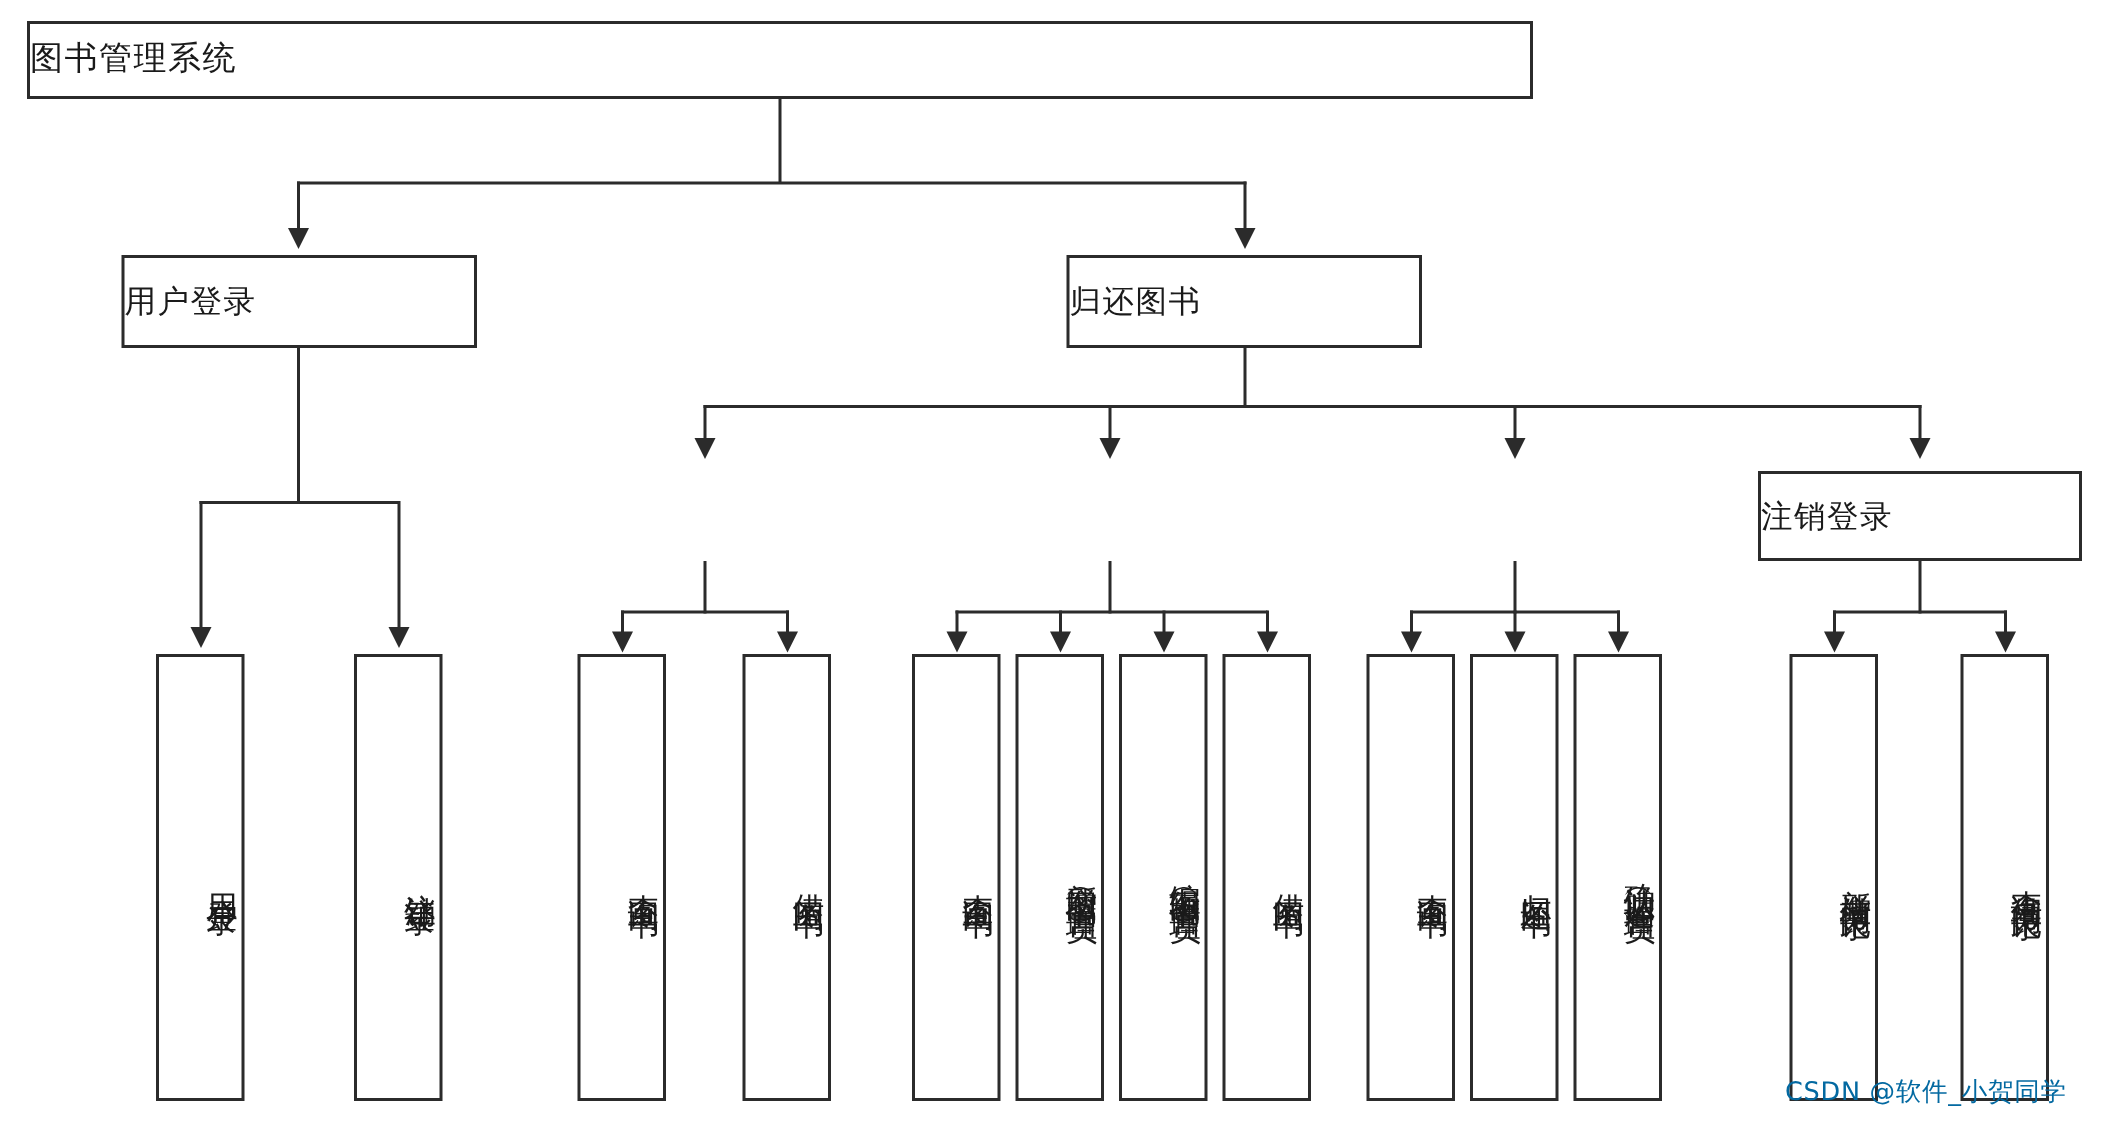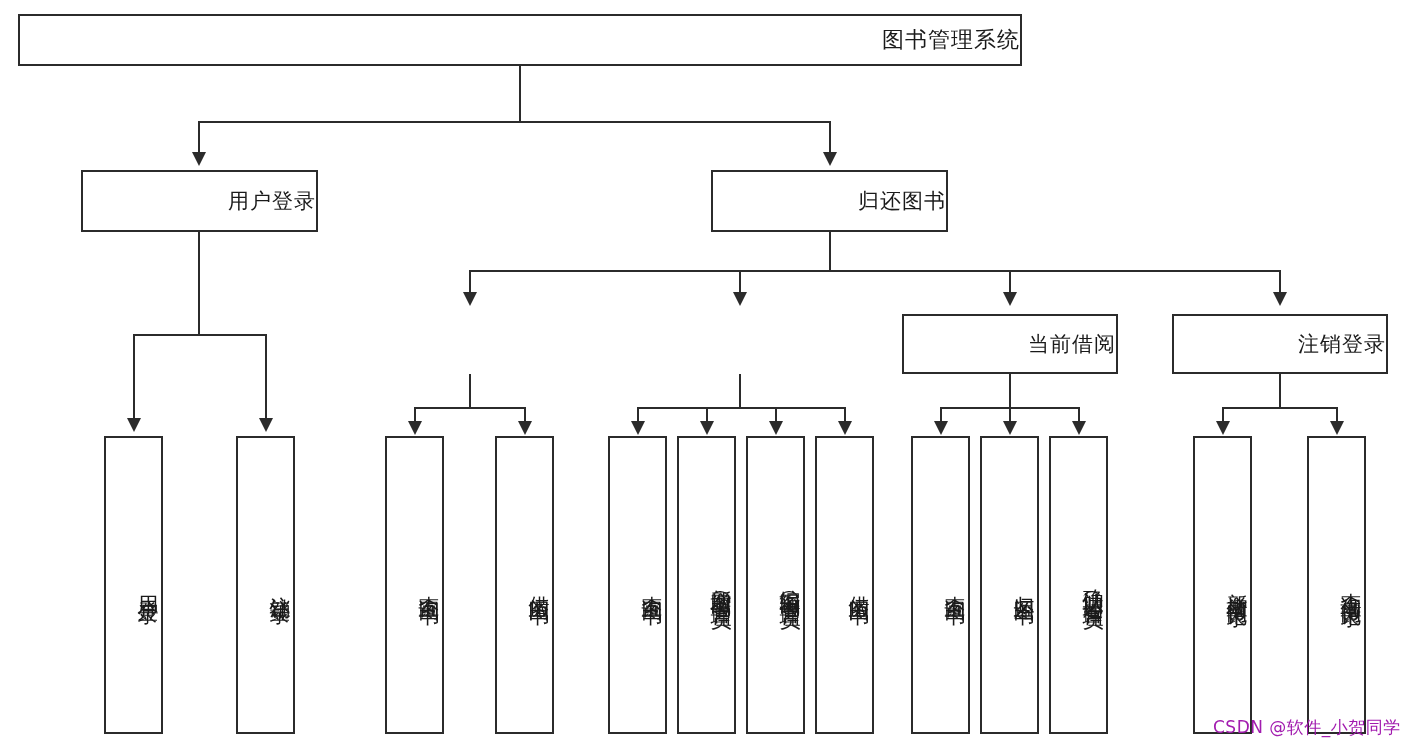--- a/index.html
+++ b/index.html
@@ -17,25 +17,24 @@
     background: #ffffff;
     overflow: hidden;
   }
   .node {
     position: absolute;
     box-sizing: border-box;
     border: 2px solid #2b2b2b;
     background: #ffffff;
     display: flex;
     align-items: center;
-    justify-content: flex-end;
+    justify-content: flex-start;
     color: #1a1a1a;
     text-align: center;
     line-height: 1.25;
-    padding-left: 12px;
   }
   .node.h {
     font-size: 21px;
     letter-spacing: 1px;
   }
   .node.v {
     writing-mode: vertical-rl;
     text-orientation: upright;
     font-size: 21px;
     letter-spacing: 3px;
@@ -61,25 +60,24 @@
   .arrow {
     position: absolute;
     width: 0;
     height: 0;
     border-left: 7px solid transparent;
     border-right: 7px solid transparent;
     border-top: 14px solid #2b2b2b;
   }
   .watermark {
     position: absolute;
-    color: #a21caf;
+    color: #0369a1;
     font-size: 17px;
     white-space: nowrap;
     letter-spacing: 0.5px;
-    margin-left: 23px;
   }
 </style>
 </head>
 <body>
 
 <div id="canvas">
 
   <div class="node h root" style="left:18px; top:14px; width:1004px; height:52px;">
     <span>图书管理系统</span>
   </div>
@@ -109,23 +107,20 @@
   <div class="edge hline" style="left:469px; top:270px; width:812px;"></div>
   <div class="edge vline" style="left:469px; top:270px; height:24px;"></div>
   <div class="arrow" style="left:463px; top:292px;"></div>
   <div class="edge vline" style="left:739px; top:270px; height:24px;"></div>
   <div class="arrow" style="left:733px; top:292px;"></div>
   <div class="edge vline" style="left:1009px; top:270px; height:24px;"></div>
   <div class="arrow" style="left:1003px; top:292px;"></div>
   <div class="edge vline" style="left:1279px; top:270px; height:24px;"></div>
   <div class="arrow" style="left:1273px; top:292px;"></div>
 
-  <div class="node h" style="left:902px; top:314px; width:216px; height:60px;">
-    <span>当前借阅</span>
-  </div>
   <div class="node h" style="left:1172px; top:314px; width:216px; height:60px;">
     <span>注销登录</span>
   </div>
 
   <div class="edge vline" style="left:469px; top:374px; height:35px;"></div>
   <div class="edge hline" style="left:414px; top:407px; width:112px;"></div>
   <div class="edge vline" style="left:414px; top:407px; height:16px;"></div>
   <div class="arrow" style="left:408px; top:421px;"></div>
   <div class="edge vline" style="left:524px; top:407px; height:16px;"></div>
   <div class="arrow" style="left:518px; top:421px;"></div>

